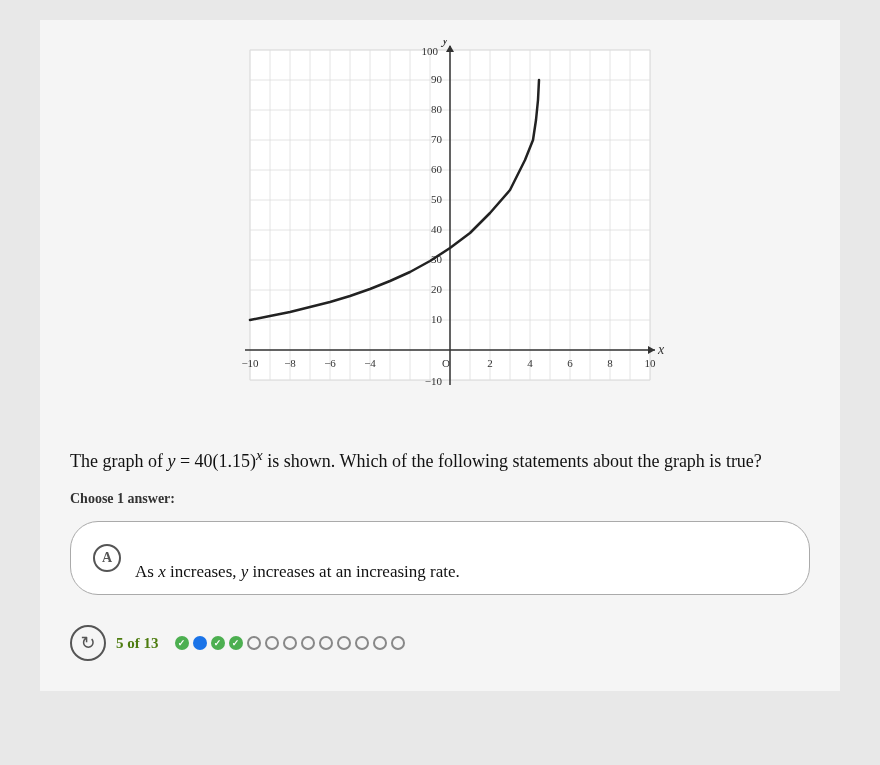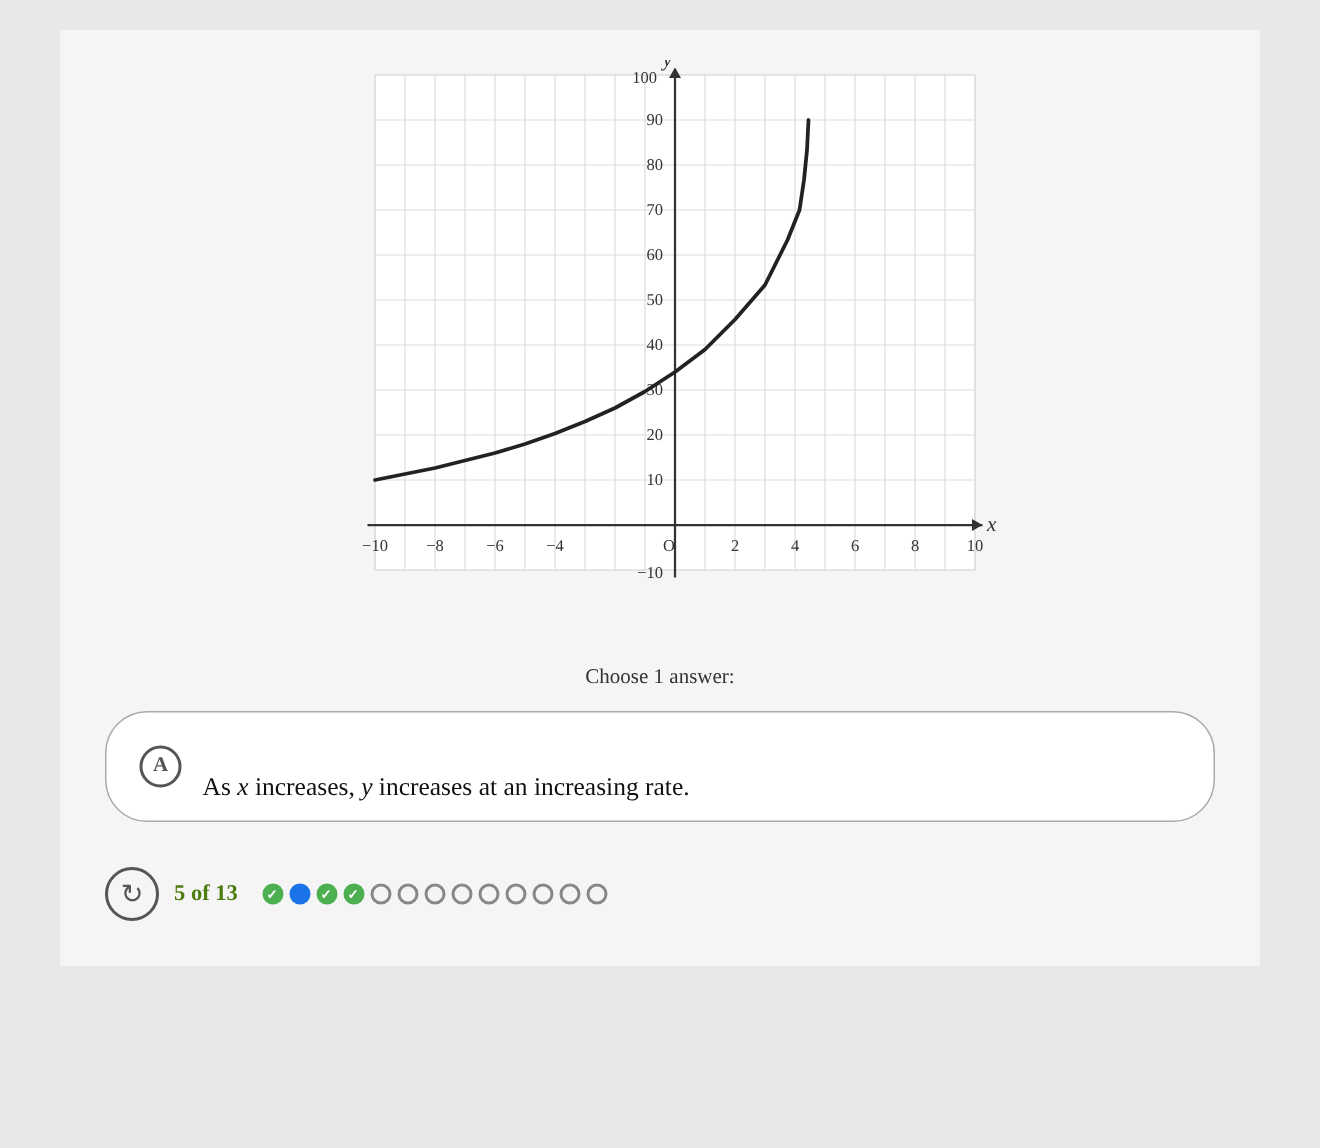--- a/index.html
+++ b/index.html
@@ -39,26 +39,25 @@
       font-size: 18px;
       line-height: 1.5;
       color: #111;
       width: 100%;
       max-width: 760px;
       margin-bottom: 16px;
     }
 
     .choose-label {
       font-size: 14px;
-      font-weight: normal;
+      font-weight: bold;
       color: #333;
       width: 100%;
       max-width: 760px;
       margin-bottom: 14px;
-      text-align: center;
     }
 
     .answer-option {
       display: flex;
       align-items: center;
       background: #fff;
       border: 1.5px solid #ccc;
       border-radius: 28px;
       padding: 12px 22px;
       width: 100%;
@@ -253,20 +252,23 @@
         L 335,120
         L 343,100
         L 346,80
         L 348,60
         L 349,40
       " fill="none" stroke="#222" stroke-width="2.5" stroke-linejoin="round" stroke-linecap="round"></path>
 
     </svg>
   </div>
 
+  <div class="question-text">
+    The graph of <em>y</em> = 40(1.15)<sup><em>x</em></sup> is shown. Which of the following statements about the graph is true?
+  </div>
 
   <div class="choose-label">Choose 1 answer:</div>
 
   <div class="answer-option selected">
     <div class="circle-label">A</div>
     <div class="answer-text">As <em>x</em> increases, <em>y</em> increases at an increasing rate.</div>
   </div>
 
   <div class="bottom-bar">
     <button class="back-btn">↻</button>

